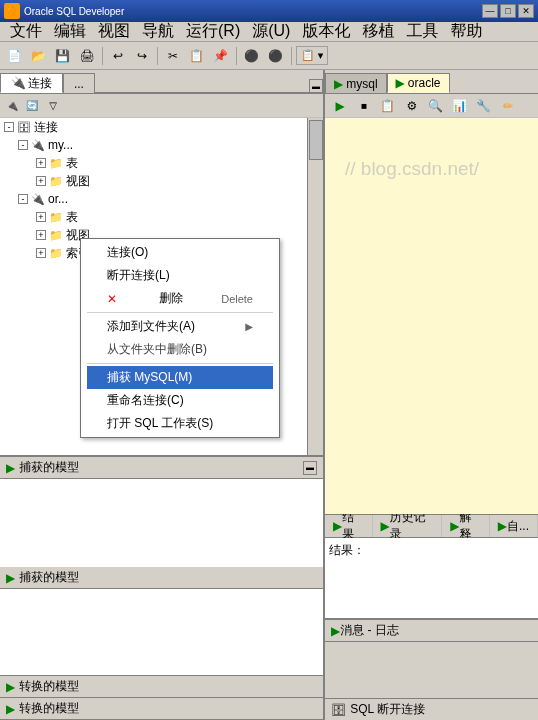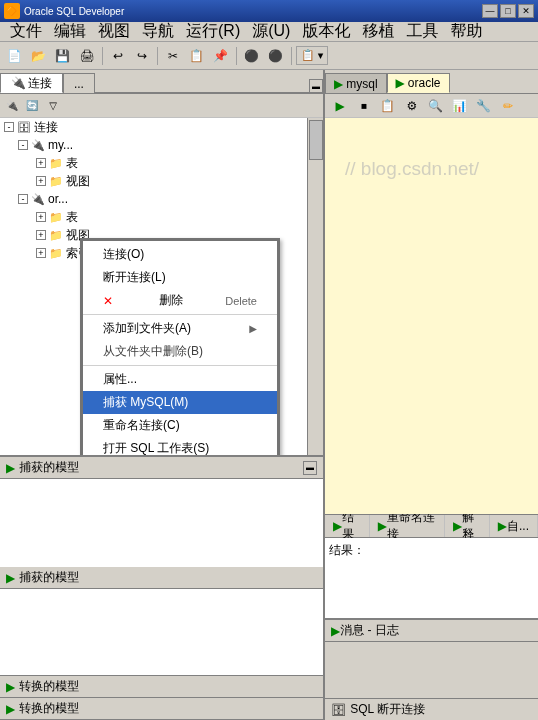--- a/index.html
+++ b/index.html
@@ -344,25 +344,25 @@
       align-items: center;
       padding: 0 6px;
       border-bottom: 1px solid #808080;
       font-size: 12px;
     }
 
     
     .context-menu {
       position: absolute;
       background: #ffffff;
-      border: 3px solid #737373;
+      border: 1px solid #737373;
       box-shadow: 2px 2px 4px rgba(0,0,0,0.3);
       z-index: 1000;
       width: 200px;
-      padding: 2px 0;
+      padding: 2px 6px;
     }
     .ctx-item {
       padding: 3px 20px;
       font-size: 12px;
       cursor: pointer;
       display: flex;
       align-items: center;
       justify-content: space-between;
     }
     .ctx-item.highlighted {
@@ -523,23 +523,20 @@
           </div>
           <div class="ctx-separator"></div>
           <div class="ctx-item">
             <span>添加到文件夹(A)</span>
             <span class="ctx-arrow">▶</span>
           </div>
           <div class="ctx-item disabled">
             <span>从文件夹中删除(B)</span>
           </div>
           <div class="ctx-separator"></div>
-          <div class="ctx-item">
-            <span>属性...</span>
-          </div>
           <div class="ctx-item highlighted">
             <span>捕获 MySQL(M)</span>
           </div>
           <div class="ctx-item">
             <span>重命名连接(C)</span>
           </div>
           <div class="ctx-item">
             <span>打开 SQL 工作表(S)</span>
           </div>
 
@@ -610,21 +607,21 @@
       <div class="watermark" style="top:40px; left:20px; font-size:19px; color:rgba(180,180,180,0.6);">// blog.csdn.net/</div>
     </div>
 
     <div class="result-tabs">
       <div class="result-tab">
         <span style="color:green;">▶</span>
         <span>结果</span>
       </div>
       <div class="result-tab">
         <span style="color:green;">▶</span>
-        <span>重命名连接</span>
+        <span>历史记录</span>
       </div>
       <div class="result-tab">
         <span style="color:green;">▶</span>
         <span>解释</span>
       </div>
       <div class="result-tab">
         <span style="color:green;">▶</span>
         <span>自...</span>
       </div>
     </div>

